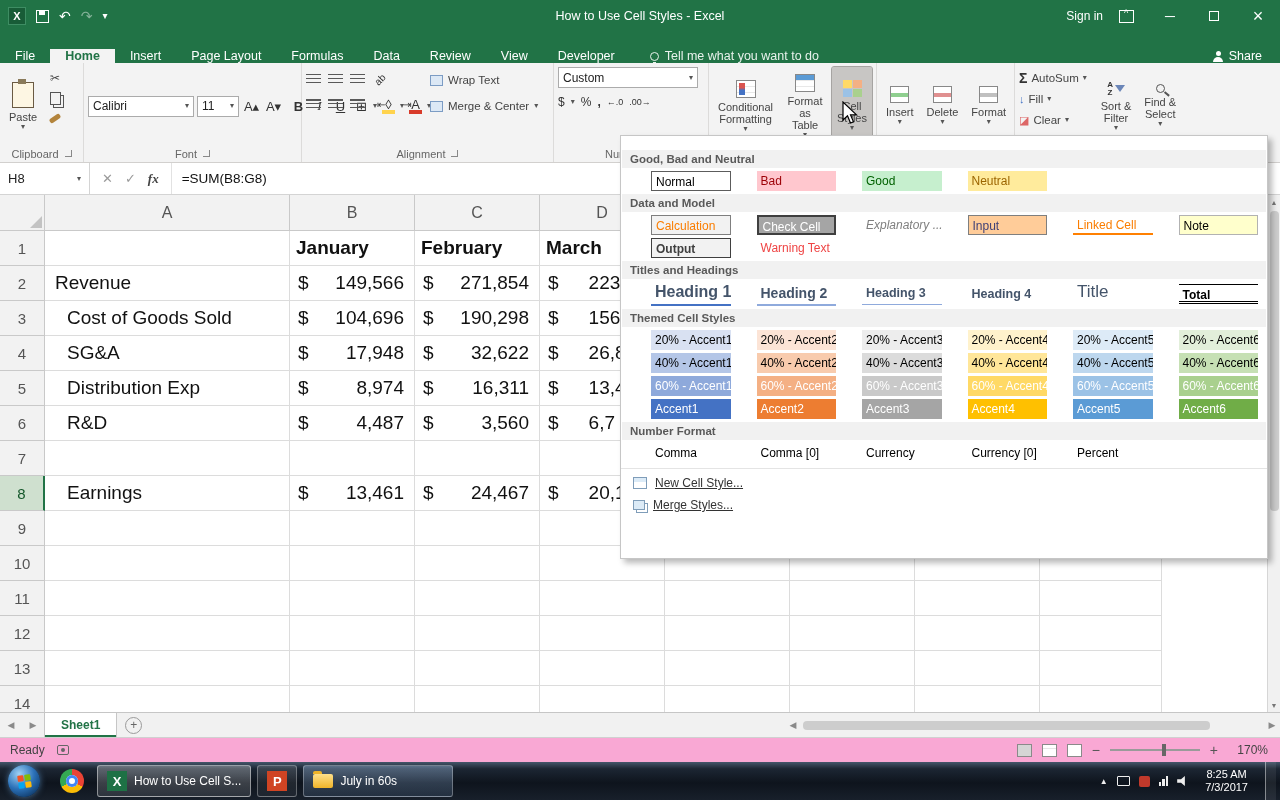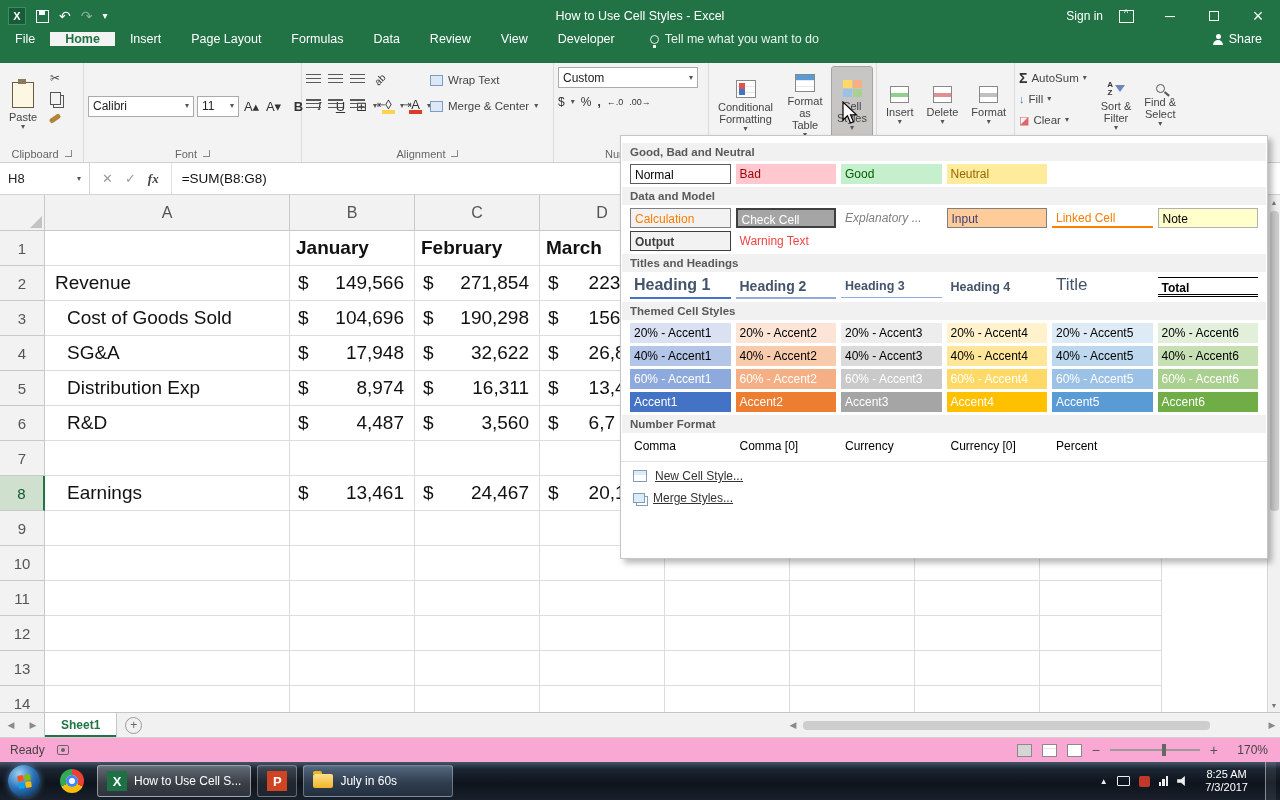--- a/index.html
+++ b/index.html
@@ -17,21 +17,21 @@
   .tb-title { position:absolute; left:0; right:0; text-align:center; font-size:12.5px; pointer-events:none; }
   .tb-right { margin-left:auto; display:flex; align-items:center; height:100%; }
   .signin { font-size:12px; margin-right:16px; }
   .ic-ribopt { width:15px; height:13px; border:1px solid #fff; margin-right:14px; position:relative; }
   .ic-ribopt::after { content:"^"; position:absolute; top:-3px; left:4px; font-size:9px; }
   .winbtn { width:44px; height:32px; display:flex; align-items:center; justify-content:center; font-size:14px; }
   .ic-max { width:10px; height:10px; border:1px solid #fff; display:inline-block; }
   .ic-close { font-size:18px; }
 
   
-  .tabrow { position:absolute; top:32px; left:0; width:1280px; height:31px; background:#217346; display:flex; align-items:flex-start; color:#fff; font-size:12.5px; }
+  .tabrow { position:absolute; top:32px; left:0; width:1280px; height:31px; background:#217346; display:flex; align-items:flex-end; color:#fff; font-size:12.5px; }
   .rtab { padding:0 15px; display:flex; align-items:center; }
   .rtab.active { background:#f3f3f3; color:#217346; font-weight:bold; }
   .tellme { display:flex; align-items:center; gap:6px; margin-left:20px; color:#e8f2ec; }
   .ic-bulb { width:9px; height:9px; border:1.5px solid #e8f2ec; border-radius:50%; position:relative; }
   .ic-bulb::after { content:""; position:absolute; left:2px; top:9px; width:3px; height:3px; background:#e8f2ec; }
   .share { margin-left:auto; display:flex; align-items:center; gap:6px; padding-right:18px; }
   .ic-person { width:10px; height:10px; position:relative; }
   .ic-person::before { content:""; position:absolute; top:0; left:3px; width:5px; height:5px; border-radius:50%; background:#fff; }
   .ic-person::after { content:""; position:absolute; bottom:-1px; left:0; width:10px; height:5px; border-radius:5px 5px 0 0; background:#fff; }
 
@@ -107,24 +107,24 @@
   .cn.cut { justify-content:flex-start; }
   .cn.cut .val { margin-left:30px; }
 
   
   .vscroll { position:absolute; top:195px; right:0; width:13px; height:517px; background:#f1f1f1; border-left:1px solid #d6d6d6; z-index:5; }
   .vs-arrow { height:14px; display:flex; align-items:center; justify-content:center; font-size:7px; color:#777; }
   .vs-thumb { position:absolute; top:16px; left:2px; width:9px; height:300px; background:#cdcdcd; border-radius:4px; }
   .vs-bottom { position:absolute; bottom:0; left:0; right:0; }
 
   
-  .csmenu { position:absolute; top:135px; left:620px; width:648px; height:424px; background:#fff; border:1px solid #c6c6c6; box-shadow:4px 4px 6px rgba(0,0,0,.28); z-index:50; font-size:12px; color:#000; padding-top:5px; overflow:hidden; }
+  .csmenu { position:absolute; top:135px; left:620px; width:648px; height:424px; background:#fff; border:1px solid #c6c6c6; box-shadow:4px 4px 6px rgba(0,0,0,.28); z-index:50; font-size:12px; color:#000; padding-top:12px; overflow:hidden; }
   .cs-hdr { background:#f1f1f1; color:#595959; font-weight:bold; font-size:11.5px; padding:3px 8px; margin:2px 1px; }
   .cs-row { display:grid; grid-template-columns:repeat(6,1fr); gap:3px 5px; margin:3px 9px; align-items:center; }
-  .cs-item { height:20px; line-height:18px; padding:1px 4px; overflow:hidden; white-space:nowrap; }
+  .cs-item { height:20px; line-height:18px; padding:1px 4px; overflow:hidden; white-space:nowrap;margin-left:21px; }
   .cs-normal { background:#fff; }
   .cs-item.selected { border:1px solid #5c5c5c; }
   .cs-bad { background:#FFC7CE; color:#9C0006; }
   .cs-good { background:#C6EFCE; color:#006100; }
   .cs-neutral { background:#FFEB9C; color:#9C6500; }
   .cs-calculation { background:#F2F2F2; color:#FA7D00; border:1px solid #7F7F7F; }
   .cs-check-cell { background:#A5A5A5; color:#fff; border:2px solid #3F3F3F; }
   .cs-explanatory { color:#7F7F7F; font-style:italic; }
   .cs-input { background:#FFCC99; color:#3F3F76; border:1px solid #7F7F7F; }
   .cs-linked-cell { color:#FA7D00; border-bottom:2px solid #FF8001; }

